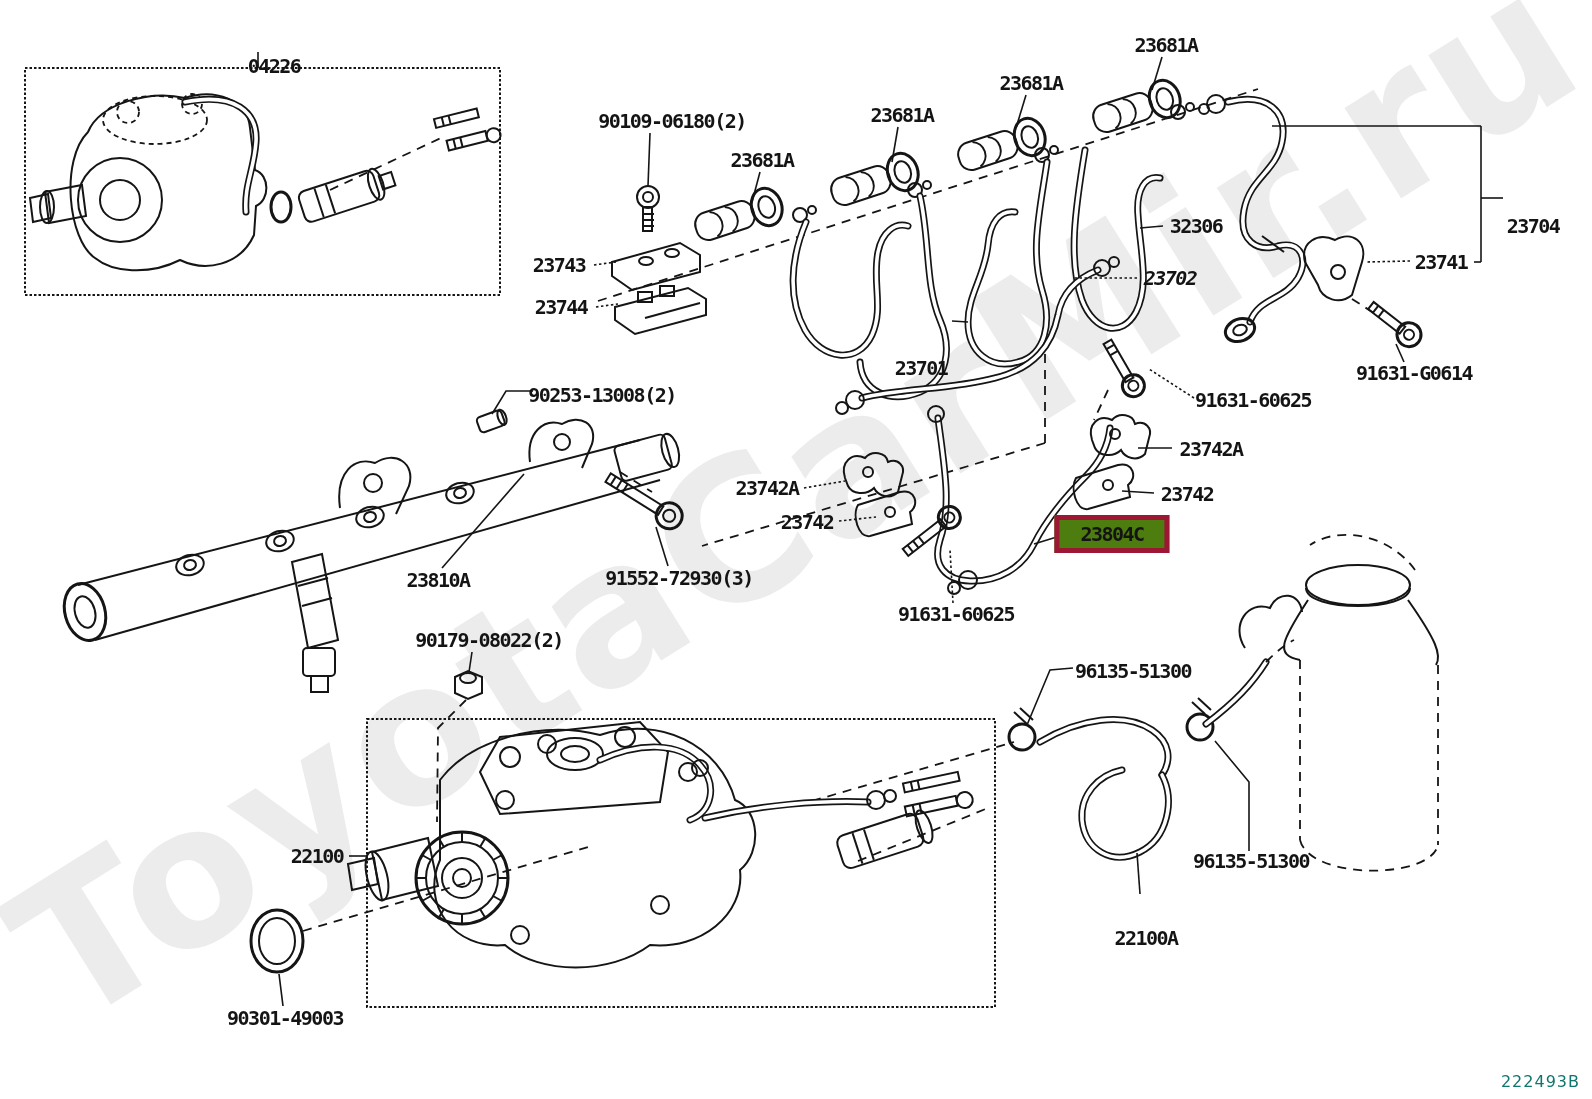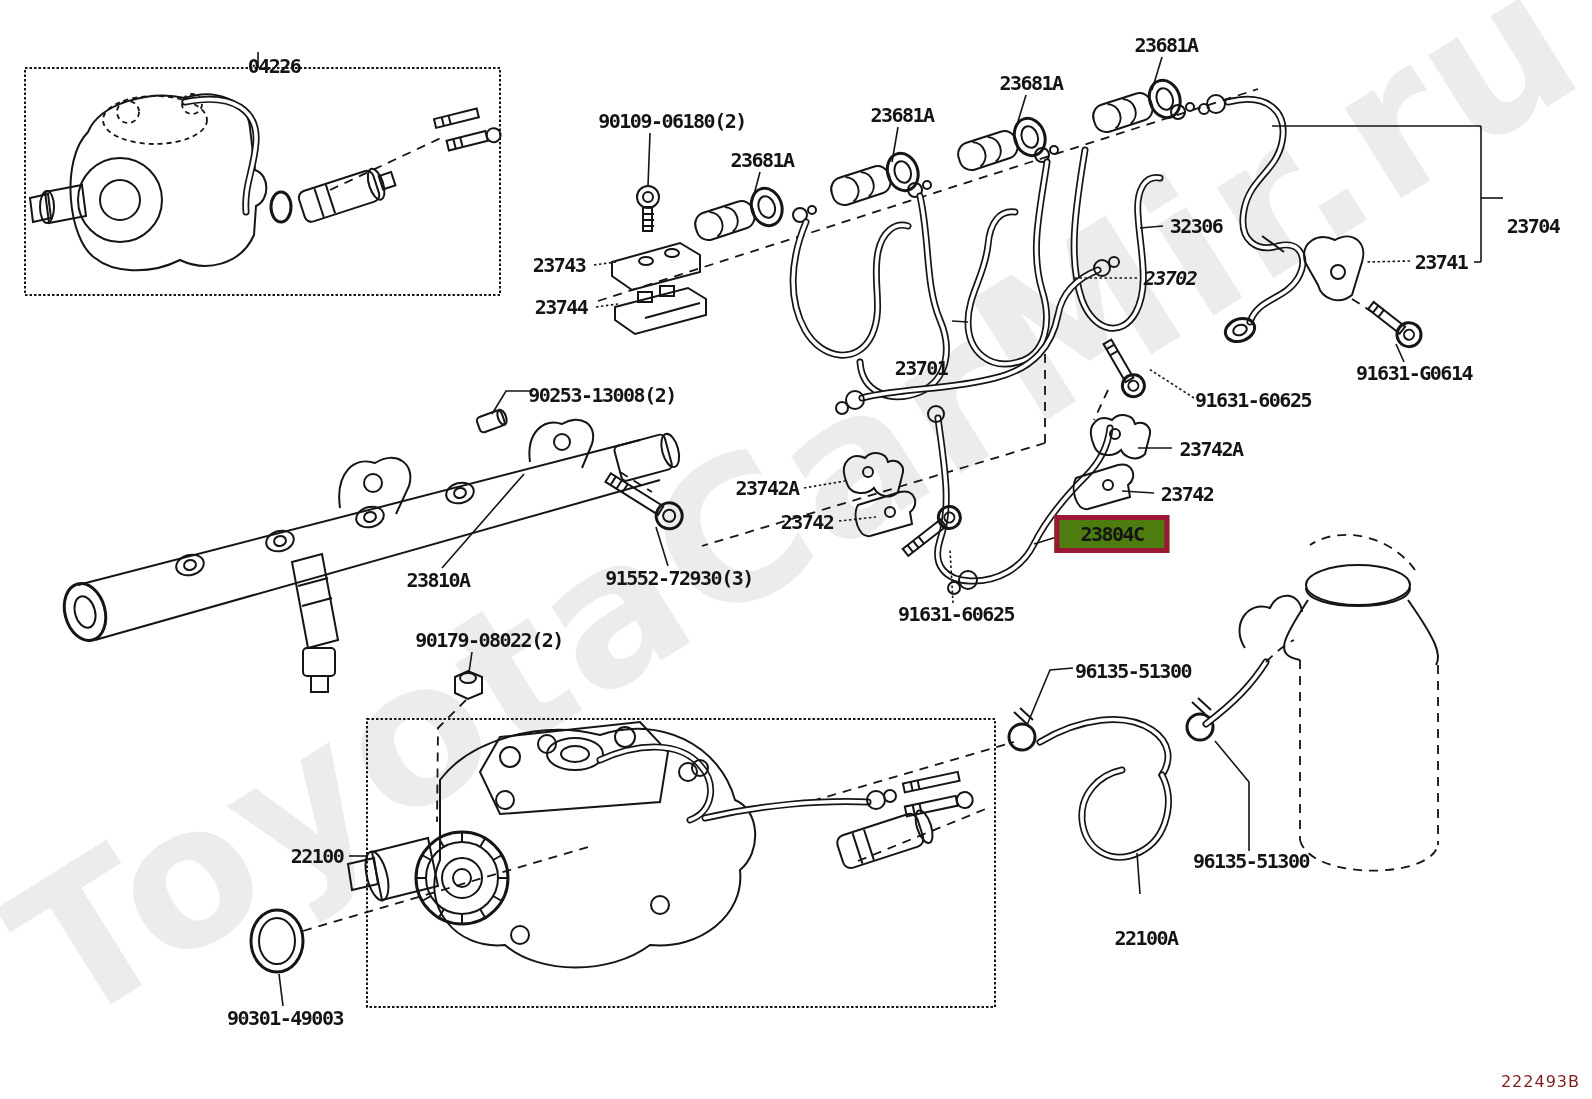--- a/index.html
+++ b/index.html
@@ -5,21 +5,21 @@
   html,body{margin:0;padding:0;background:#ffffff;}
   #stage{position:relative;width:1592px;height:1099px;background:#fff;overflow:hidden;
          font-family:"DejaVu Sans Mono",monospace;}
   #art{position:absolute;left:0;top:0;}
   .part-label{position:absolute;transform:translate(-50%,-50%);
     font:bold 20px "DejaVu Sans Mono",monospace;letter-spacing:-1.5px;
     color:#141414;white-space:nowrap;z-index:5;cursor:pointer;}
   .part-label.highlight{border:5px solid var(--hl,#9b1733);background:#4d7c0f;
     padding:2px 21px;}
   .diagram-code{position:absolute;right:12px;bottom:8px;
-    font:16px "DejaVu Sans",sans-serif;color:#7f1d1d;letter-spacing:1px;z-index:5;}
+    font:16px "DejaVu Sans",sans-serif;color:#0f766e;letter-spacing:1px;z-index:5;}
   
   .ln{stroke:#151515;stroke-width:1.6;fill:none;}
   .dot{stroke-dasharray:2.5 2.5;}
   .dsh{stroke:#151515;stroke-width:1.8;fill:none;stroke-dasharray:9 7;}
   .o{stroke:#151515;stroke-width:2;fill:none;}
   .o3{stroke:#151515;stroke-width:3;fill:none;}
   .od{stroke:#151515;stroke-width:1.8;fill:none;stroke-dasharray:5 4;}
   .tube{fill:none;stroke:#151515;stroke-width:7;stroke-linecap:round;}
   .tube-core{fill:none;stroke:#ffffff;stroke-width:3.6;stroke-linecap:round;}
   .wm{fill:#ececec;font-family:"DejaVu Sans",sans-serif;font-weight:bold;}

